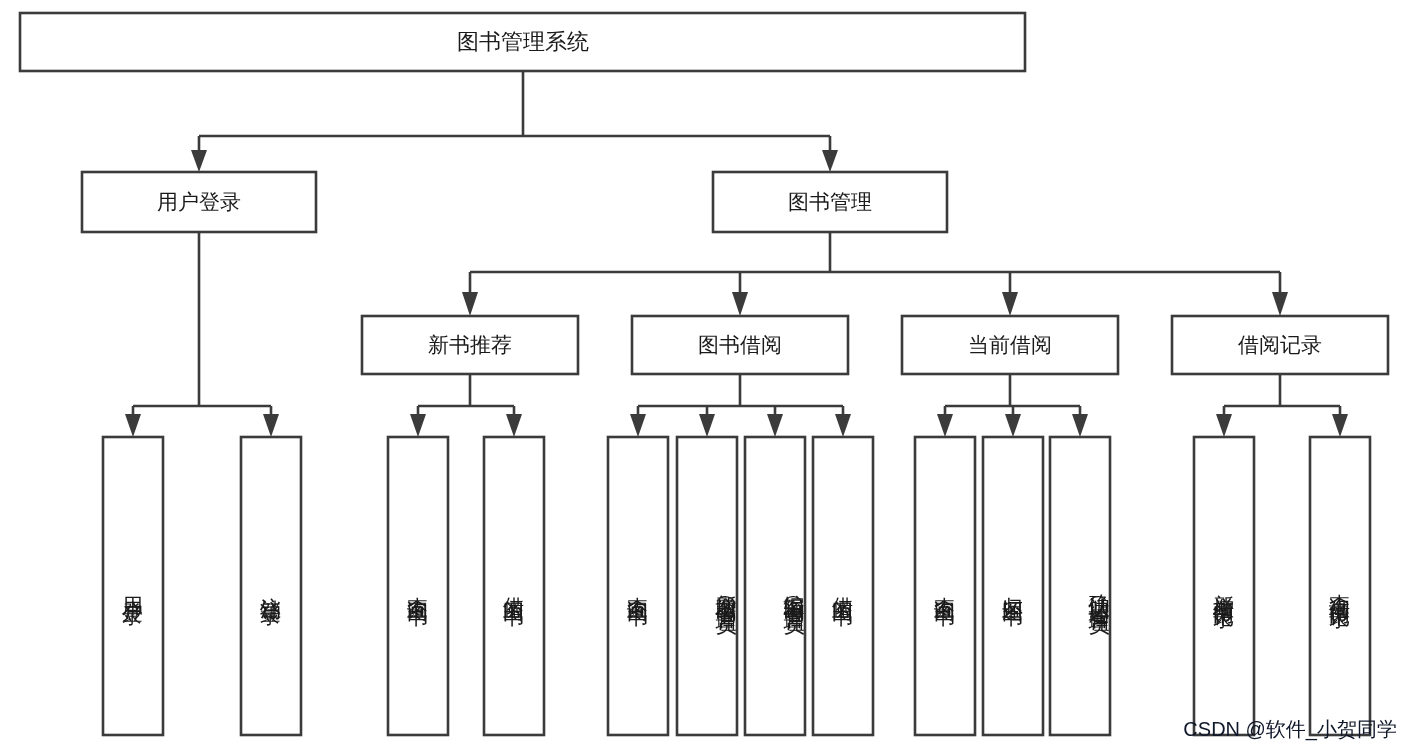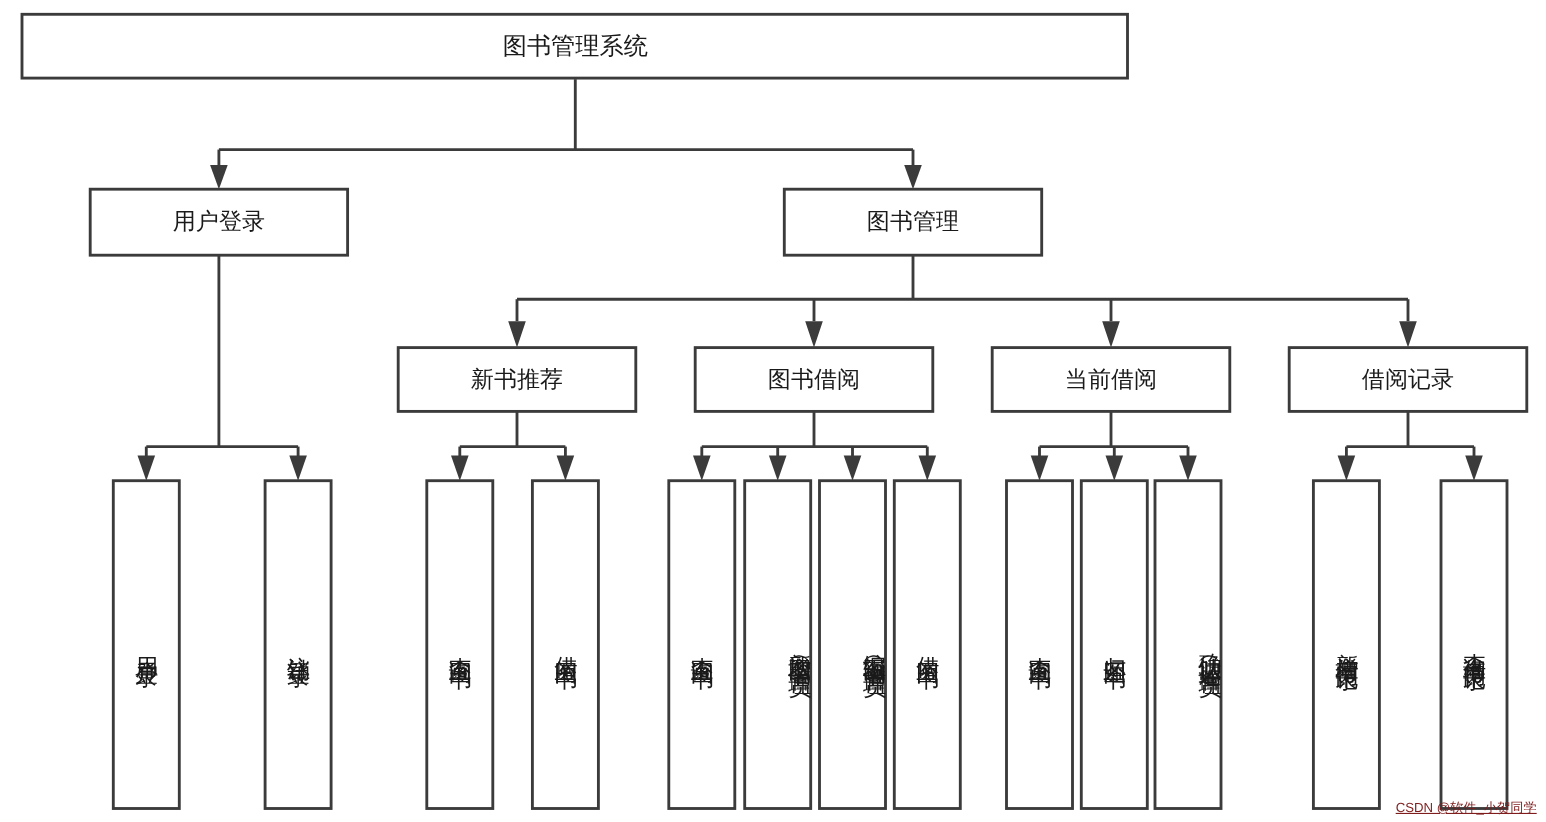--- a/index.html
+++ b/index.html
@@ -69,25 +69,24 @@
     color: #1a1a1a;
     white-space: nowrap;
     pointer-events: none;
     user-select: none;
   }
   .watermark {
     position: absolute;
     right: 8px;
     bottom: 4px;
     font-family: "Liberation Sans", "DejaVu Sans", sans-serif;
-    font-size: 12px;
-    color: #7f1d1d;
+    font-size: 20px;
+    color: #0f172a;
     white-space: nowrap;
     user-select: none;
-    text-decoration: underline;
   }
 </style>
 </head>
 <body>
 
 <div id="diagram-root">
 
   <svg class="flow" viewBox="0 0 1405 747" xmlns="http://www.w3.org/2000/svg">
 
     <g>

